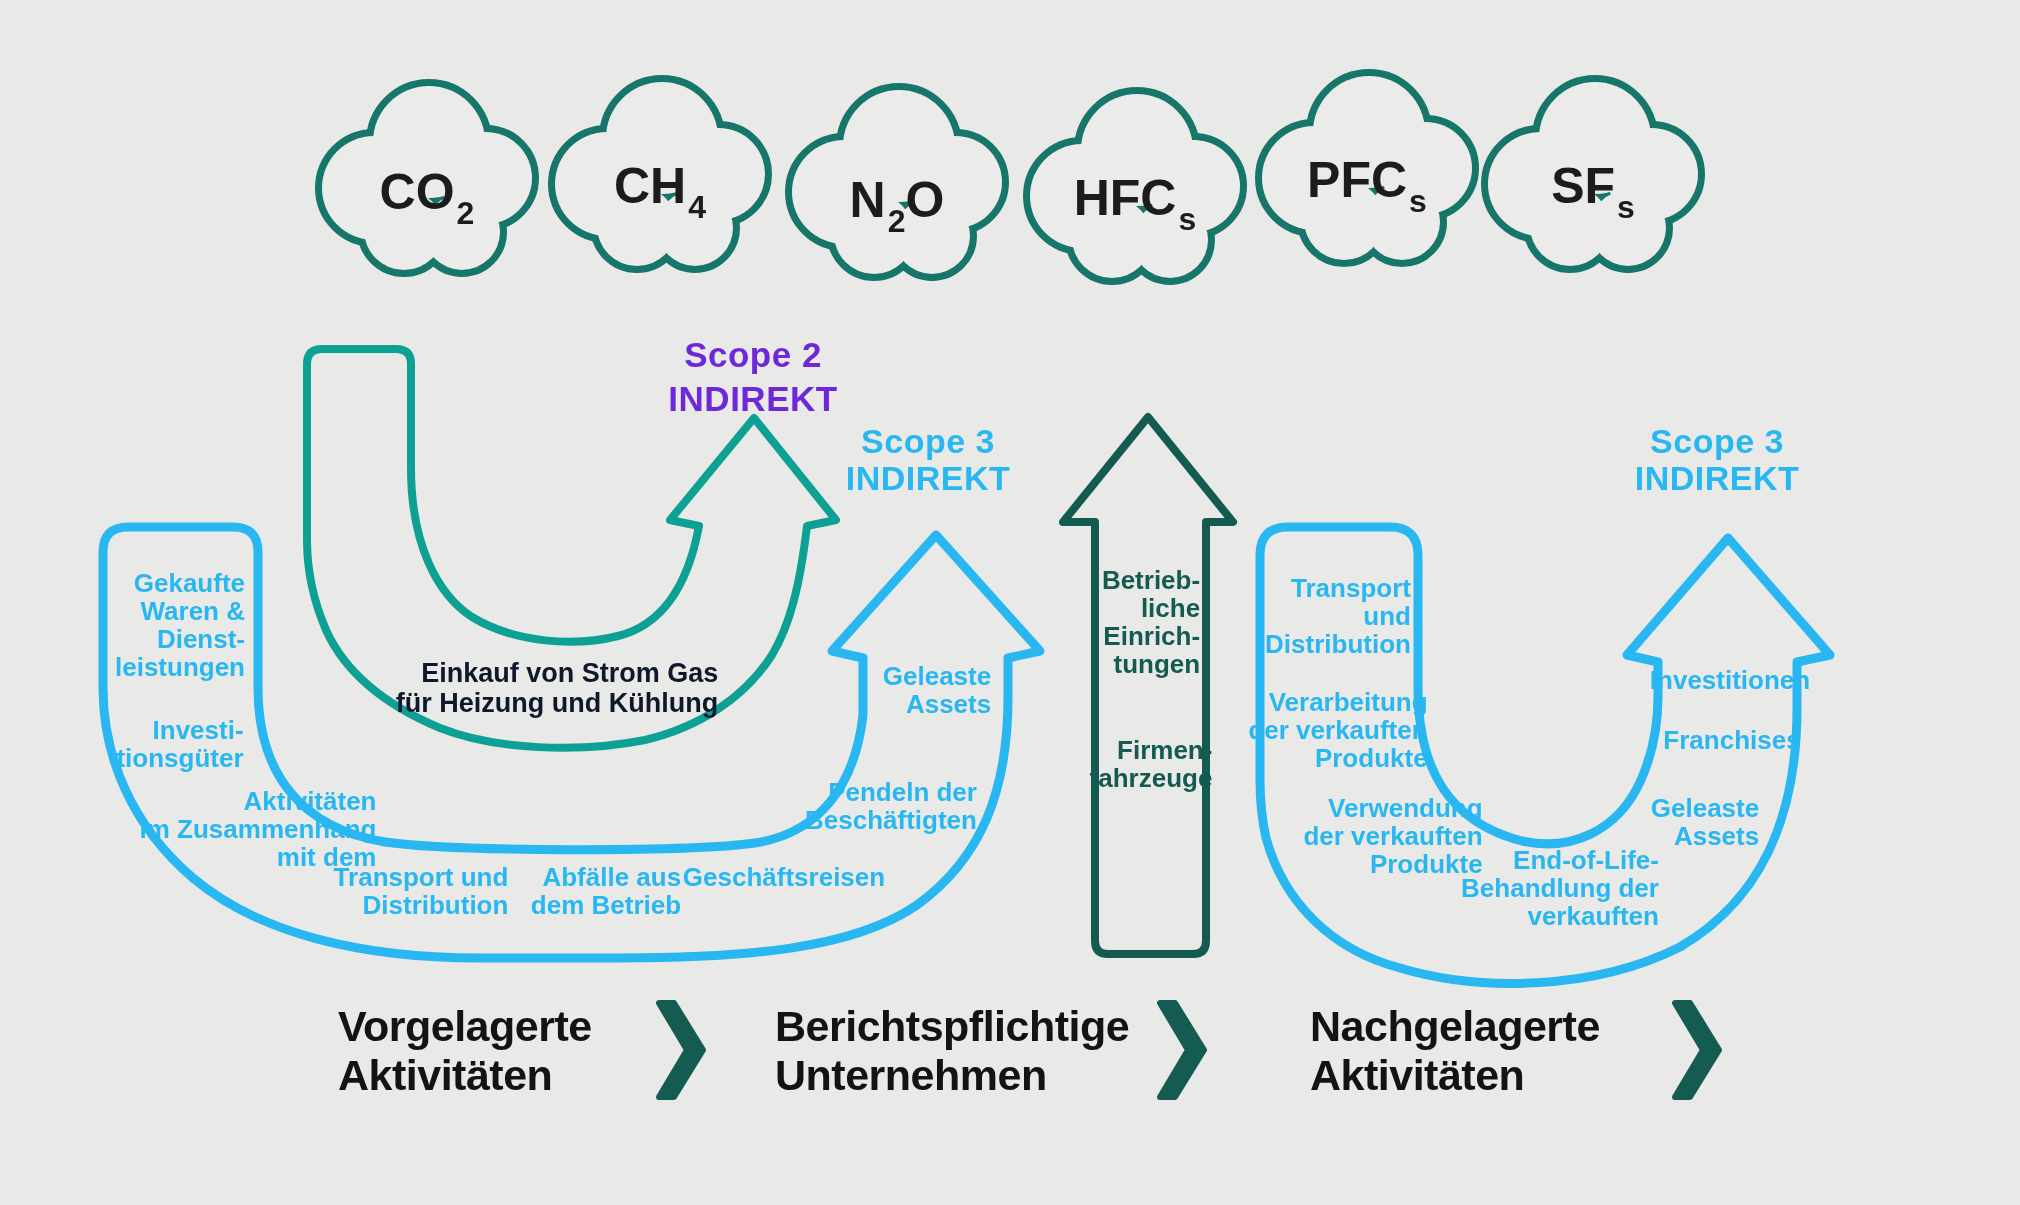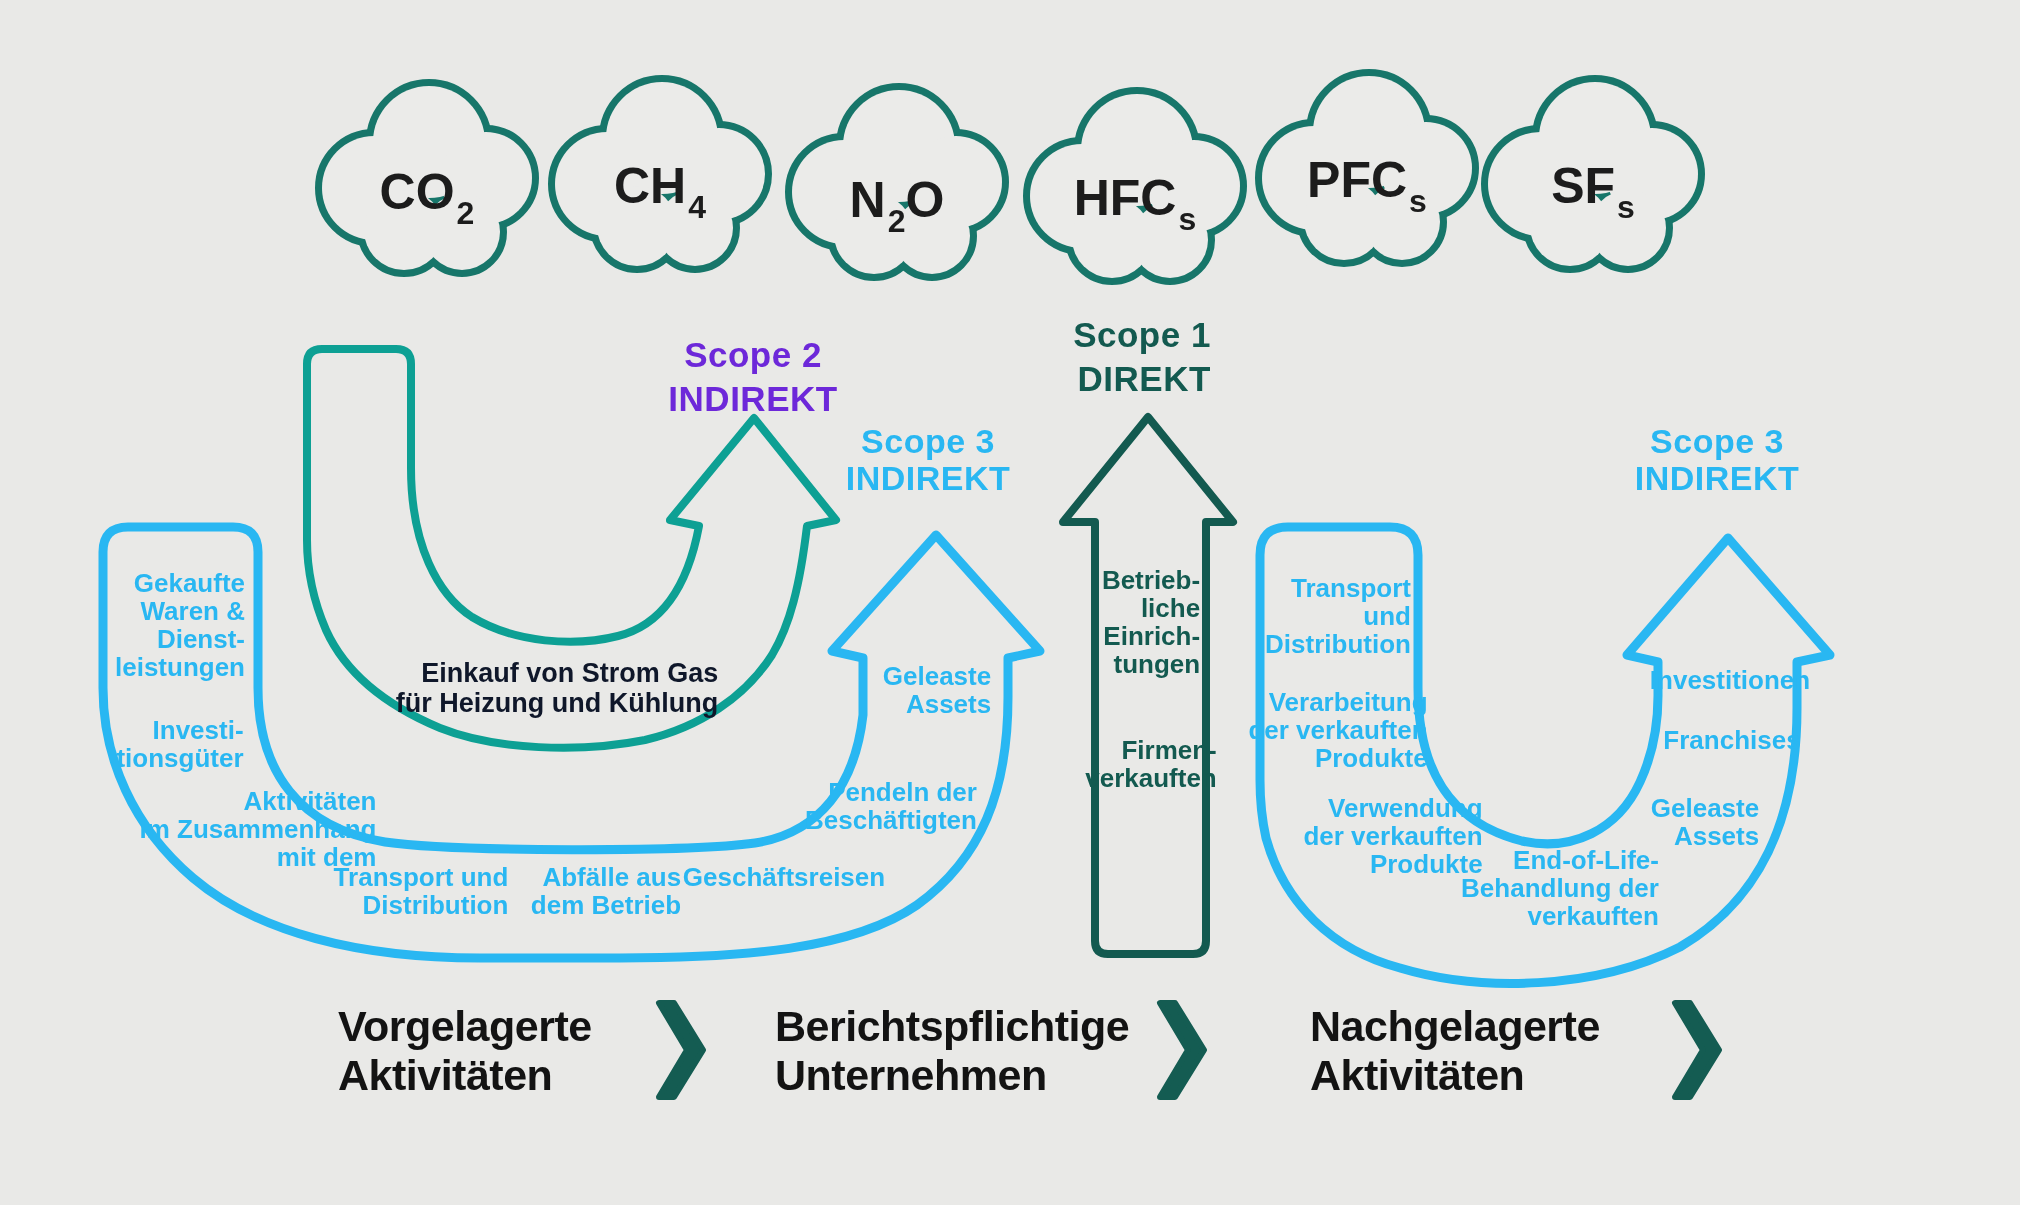--- a/index.html
+++ b/index.html
@@ -126,24 +126,20 @@
   <div class="cloud-lbl" style="left:660px;top:186px"><span>CH</span><span class="sub">4</span><span></span></div>
   <div class="cloud-lbl" style="left:897px;top:200px"><span>N</span><span class="sub">2</span><span>O</span></div>
   <div class="cloud-lbl" style="left:1135px;top:198px"><span>HFC</span><span class="sub">s</span><span></span></div>
   <div class="cloud-lbl" style="left:1367px;top:180px"><span>PFC</span><span class="sub">s</span><span></span></div>
   <div class="cloud-lbl" style="left:1593px;top:186px"><span>SF</span><span class="sub">s</span><span></span></div>
 
   <div class="scope-lbl teal" style="left:753px;top:357px">
       <div>Scope 2</div>
       <div class="l2">INDIREKT</div>
     </div>
-  <div class="scope-lbl dark" style="left:1142px;top:357px">
-      <div>Scope 1</div>
-      <div class="l2">DIREKT</div>
-    </div>
   <div class="scope-lbl cyan" style="left:928px;top:460px">
       <div>Scope 3</div>
       <div class="l2">INDIREKT</div>
     </div>
   <div class="scope-lbl cyan" style="left:1717px;top:460px">
       <div>Scope 3</div>
       <div class="l2">INDIREKT</div>
     </div>
 
   <div class="lbl cyan" style="left:180px;top:625px">Gekaufte
@@ -165,21 +161,21 @@
   <div class="lbl cyan" style="left:937px;top:690px">Geleaste
 Assets</div>
   <div class="lbl teal" style="left:557px;top:688px">Einkauf von Strom Gas
 für Heizung und Kühlung</div>
 
   <div class="lbl dark" style="left:1151px;top:622px">Betrieb-
 liche
 Einrich-
 tungen</div>
   <div class="lbl dark" style="left:1151px;top:764px">Firmen-
-verkauften</div>
+fahrzeuge</div>
 
   <div class="lbl cyan" style="left:1338px;top:616px">Transport
 und
 Distribution</div>
   <div class="lbl cyan" style="left:1338px;top:730px">Verarbeitung
 der verkauften
 Produkte</div>
   <div class="lbl cyan" style="left:1393px;top:836px">Verwendung
 der verkauften
 Produkte</div>

